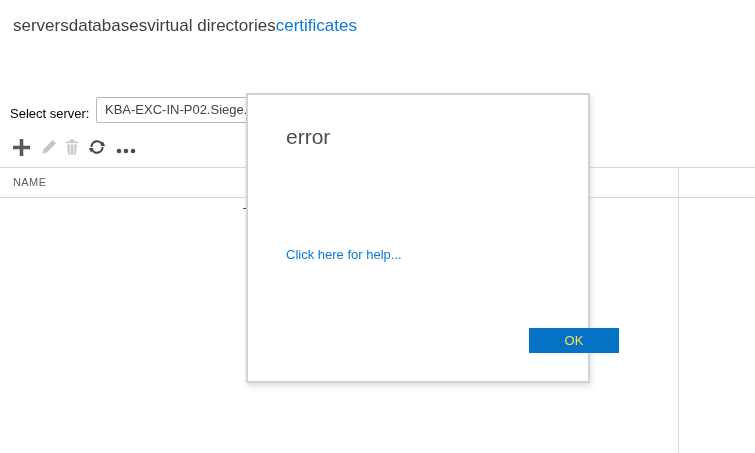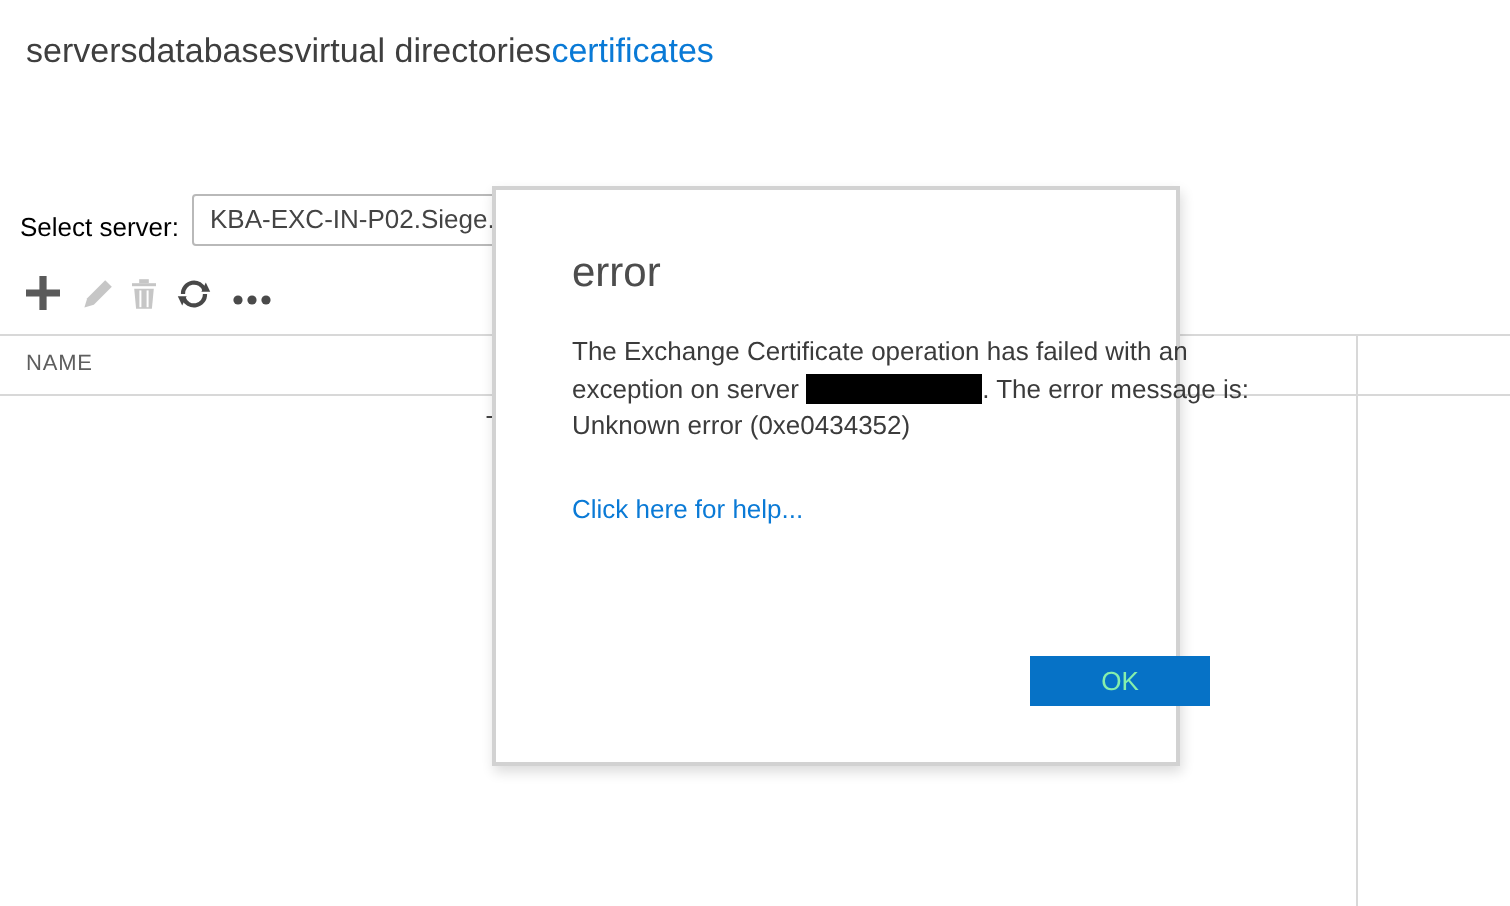--- a/index.html
+++ b/index.html
@@ -42,22 +42,22 @@
     background:#fff; border:2px solid #d2d2d2;
     box-shadow:1px 3px 6px rgba(0,0,0,.14); z-index:10; }
   .dlg-title { position:absolute; left:38px; top:30px; font-size:21px;
     color:#4d4d4d; }
   .dlg-msg { position:absolute; left:38px; top:72px; width:352px;
     font-size:13px; line-height:18.5px; color:#3b3b3b; }
   .redact { display:inline-block; width:88px; height:15px; background:#000;
     vertical-align:-3px; }
   .help-link { position:absolute; left:38px; top:152px; font-size:13px;
     color:var(--link,#0a7ad6); cursor:pointer; }
-  .ok-btn { position:absolute; left:267px; top:233px; width:90px; height:25px;
-    background:var(--accent,#0672c6); color:#86efac; border:none; font-size:13px;
+  .ok-btn { position:absolute; left:281px; top:233px; width:90px; height:25px;
+    background:var(--accent,#0672c6); color:#fde047; border:none; font-size:13px;
     font-family:inherit; cursor:pointer; text-align:center; line-height:25px; }
 </style>
 </head>
 <body>
 
 <div class="stage">
 
   <div class="nav">
     <span class="tab">servers</span>
     <span class="tab">databases</span>
@@ -116,23 +116,17 @@
   </div>
 
   <div class="hr hr1"></div>
   <span class="col-name">NAME</span>
   <div class="hr hr2"></div>
   <div class="vline"></div>
   <span class="empty-msg">There are no items to show in this view.</span>
 
   <div class="dialog">
     <div class="dlg-title">error</div>
-    <div class="dlg-msg">
-      <span>The Exchange Certificate operation has failed with an</span><br>
-      <span>exception on server</span>
-      <span class="redact"></span><span>. The error message is:</span><br>
-      <span>Unknown error (0xe0434352)</span>
-    </div>
     <span class="help-link">Click here for help...</span>
     <button class="ok-btn">OK</button>
   </div>
 
 </div>
 
 </body></html>

